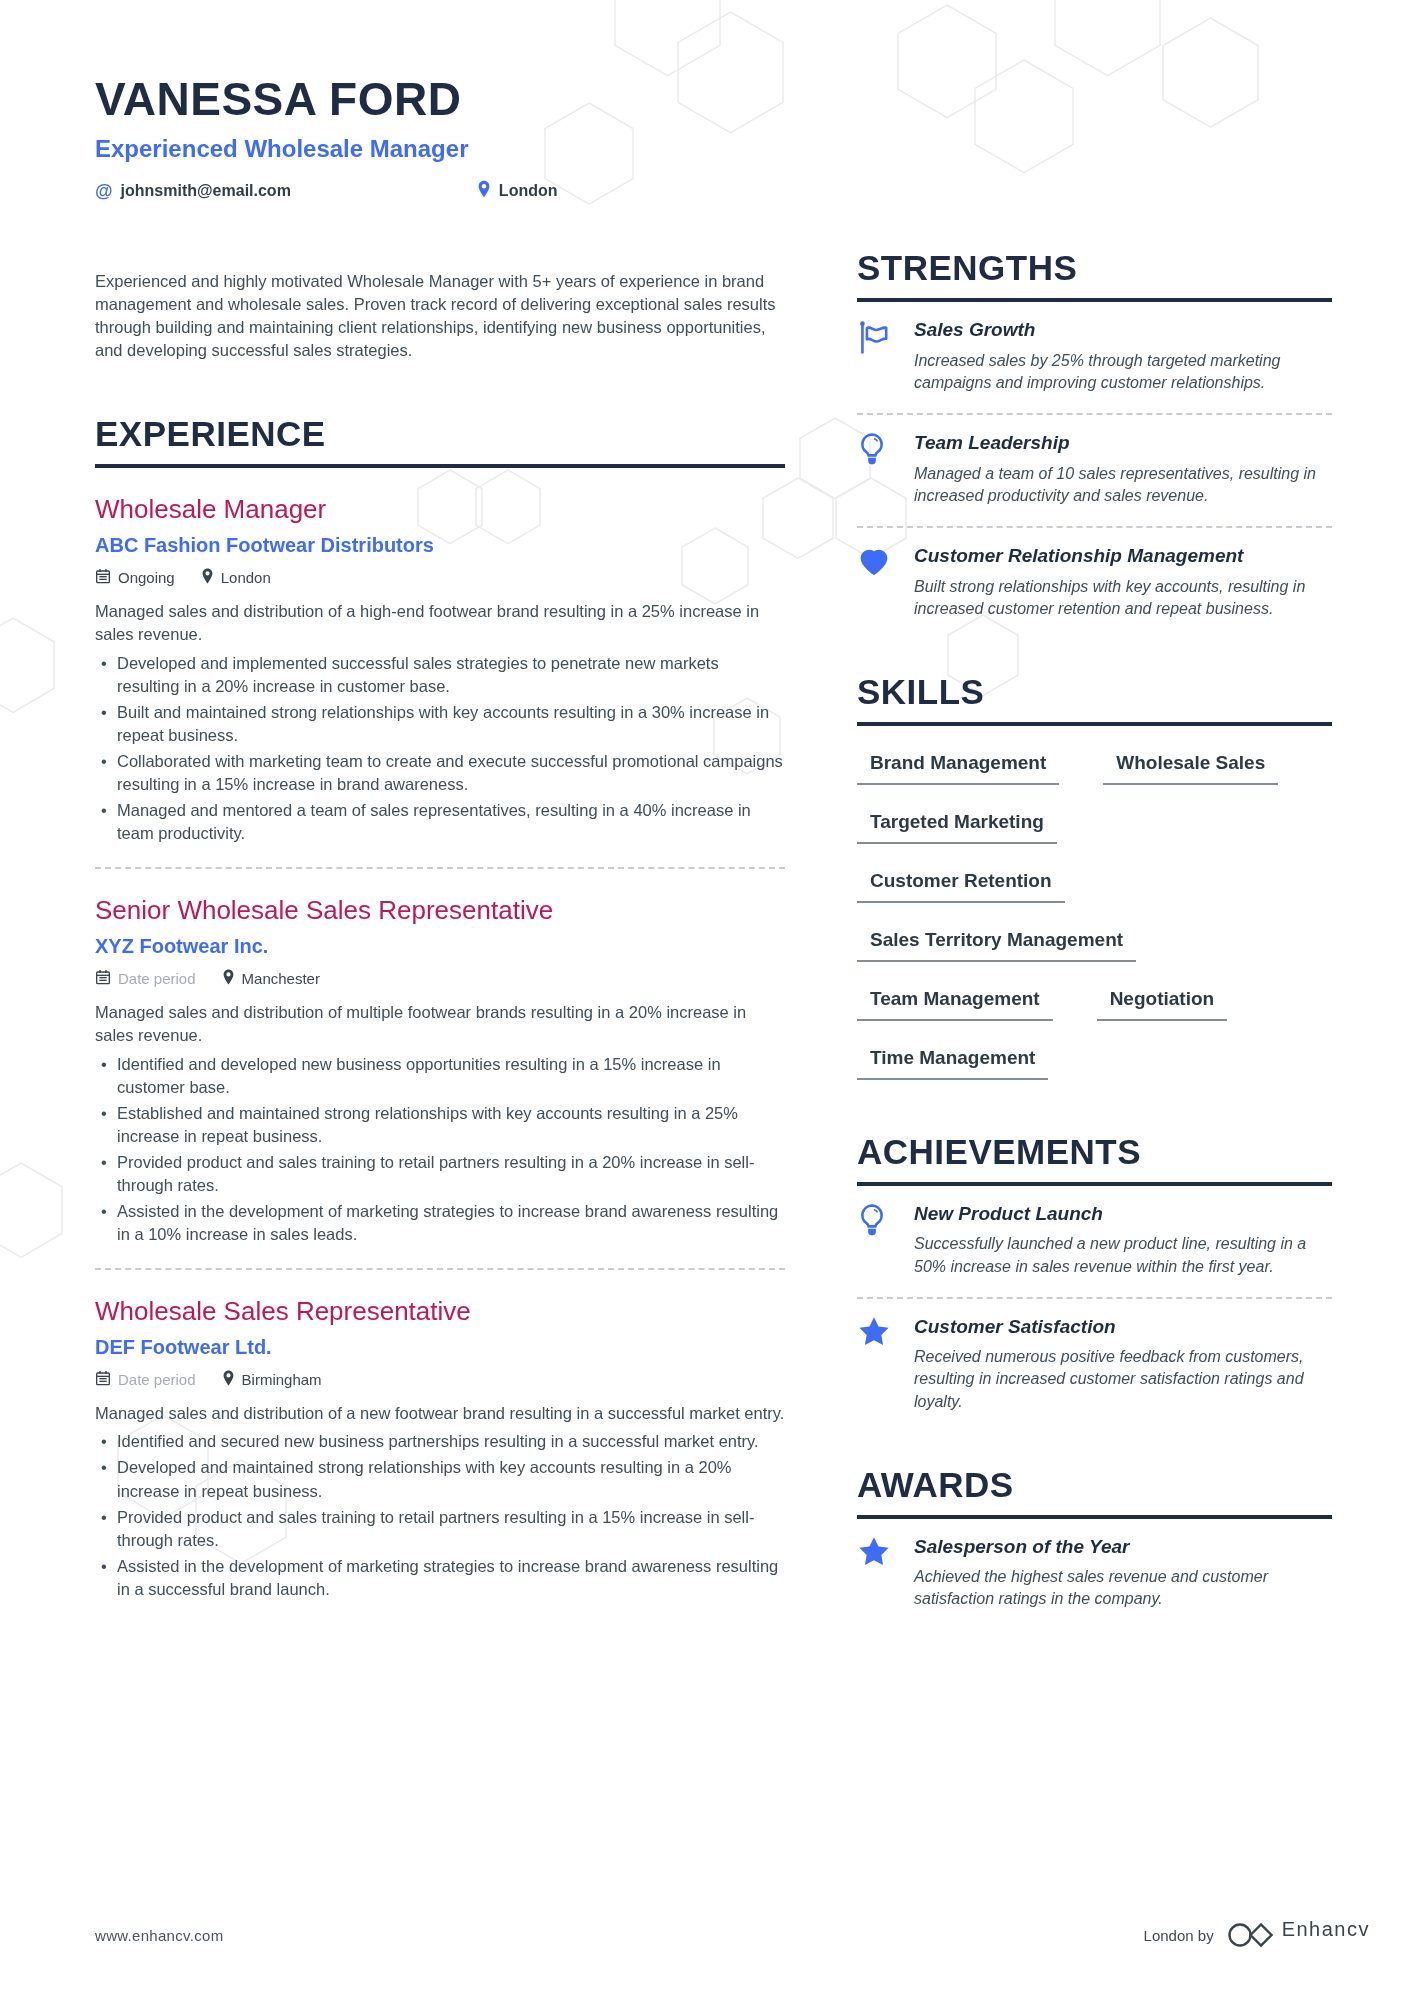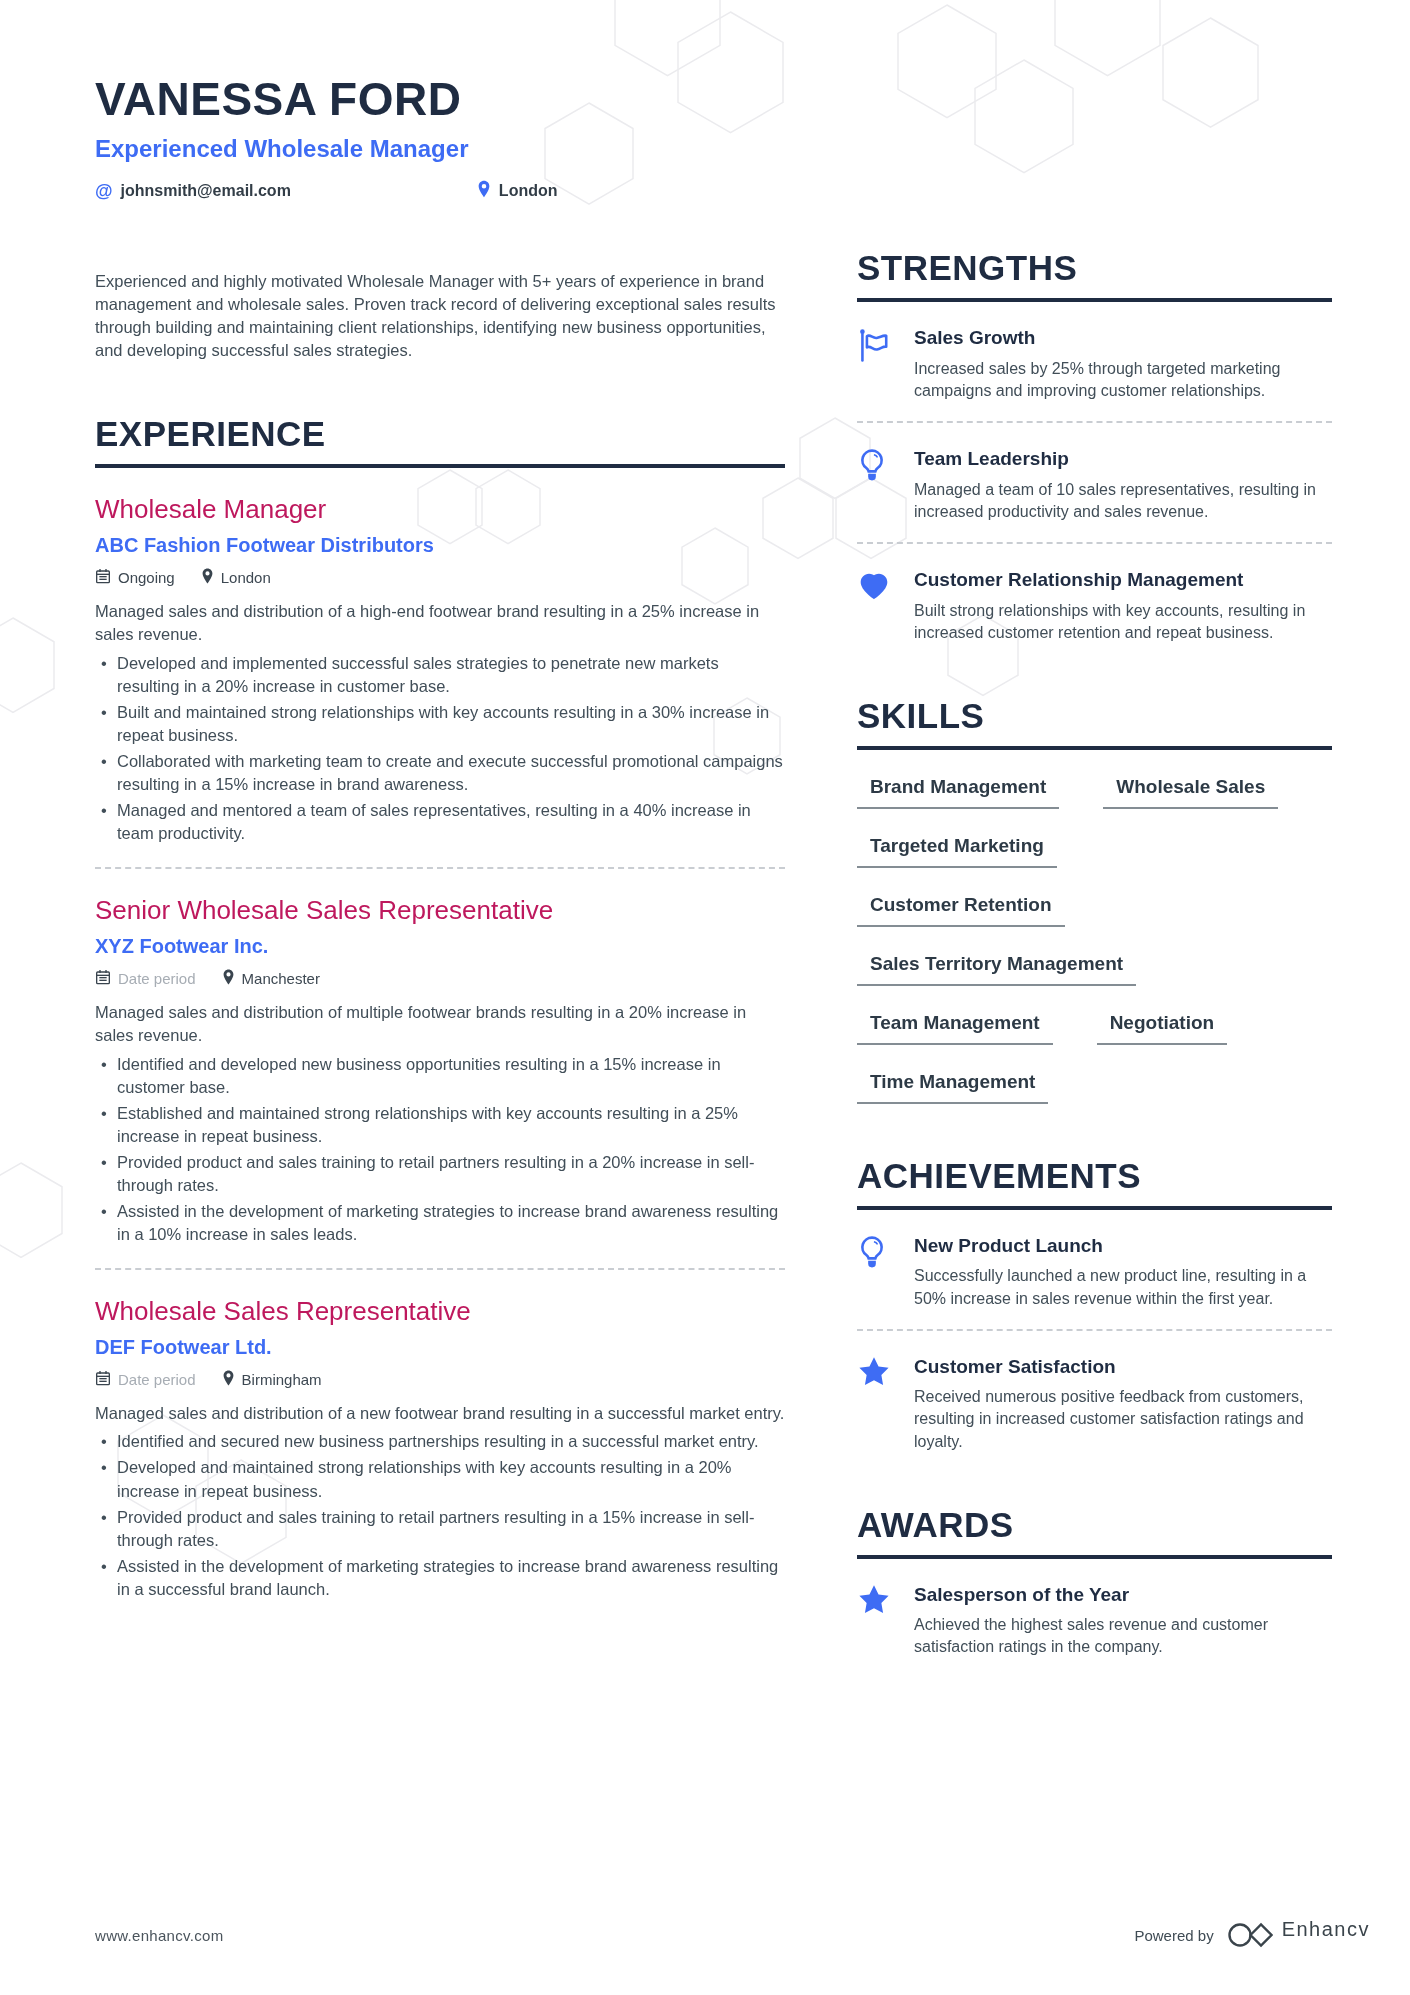--- a/index.html
+++ b/index.html
@@ -45,21 +45,21 @@
   .meta-item { display: flex; align-items: center; gap: 7px; }
   .meta-muted { color: #a7adb4; }
   .job-desc { margin-top: 13px; font-size: 16.5px; line-height: 1.4; }
   .bullets { list-style: none; margin-top: 5px; }
   .bullets li { position: relative; padding-left: 22px; font-size: 16.5px;
                 line-height: 1.4; margin-top: 3px; }
   .bullets li::before { content: "\2022"; position: absolute; left: 6px; color: #414e58; }
   .job-divider { border: none; border-top: 2px dashed #c9cdd2; margin: 22px 0 2px; }
 
   
-  .side-item { display: flex; margin-top: 24px; }
+  .side-item { display: flex; margin-top: 16px; font-style: italic; }
   .side-icon { width: 57px; flex: none; padding-top: 1px; }
   .side-body { flex: 1; }
   .side-title { font-size: 19px; font-weight: 700; color: #1f2c42; line-height: 1.25; }
   .side-text { margin-top: 8px; font-size: 16px; line-height: 1.38; color: #414e58; }
   .side-divider { border: none; border-top: 2px dashed #c9cdd2; margin: 19px 0 0; }
 
   .skills-box { margin-top: 8px; }
   .skill-row { display: flex; column-gap: 44px; margin-top: 26px; }
   .skill { font-size: 19px; font-weight: 700; color: #2d3a46;
            padding: 0 13px 9px; border-bottom: 2px solid #848d94; }
@@ -363,21 +363,21 @@
         </div>
       </div>
 
     </div>
   </div>
 </div>
 
 <div class="footer">
   <span class="site-url">www.enhancv.com</span>
   <div class="powered">
-    <span class="powered-label">Powered by</span>
+    <span class="powered-label">London by</span>
     <span class="brand-mark">
       <svg width="46" height="34" viewBox="0 0 46 34" fill="none" stroke="#3a444b" stroke-width="2.4">
         <circle cx="13" cy="17" r="10.5"></circle>
         <path d="M23.5 17 L34 6.5 L44.5 17 L34 27.5 Z"></path>
       </svg>
       <span class="brand-name">Enhancv</span>
     </span>
   </div>
 </div>
 

